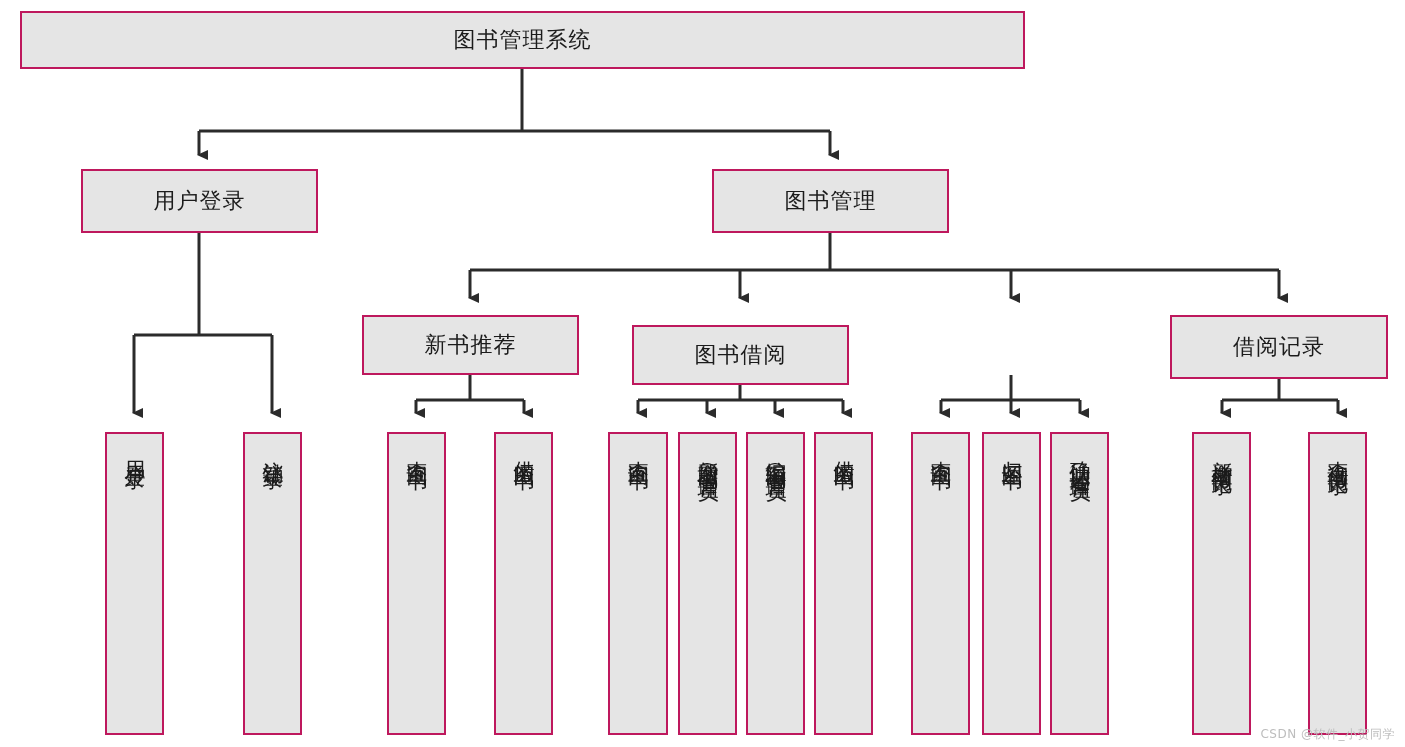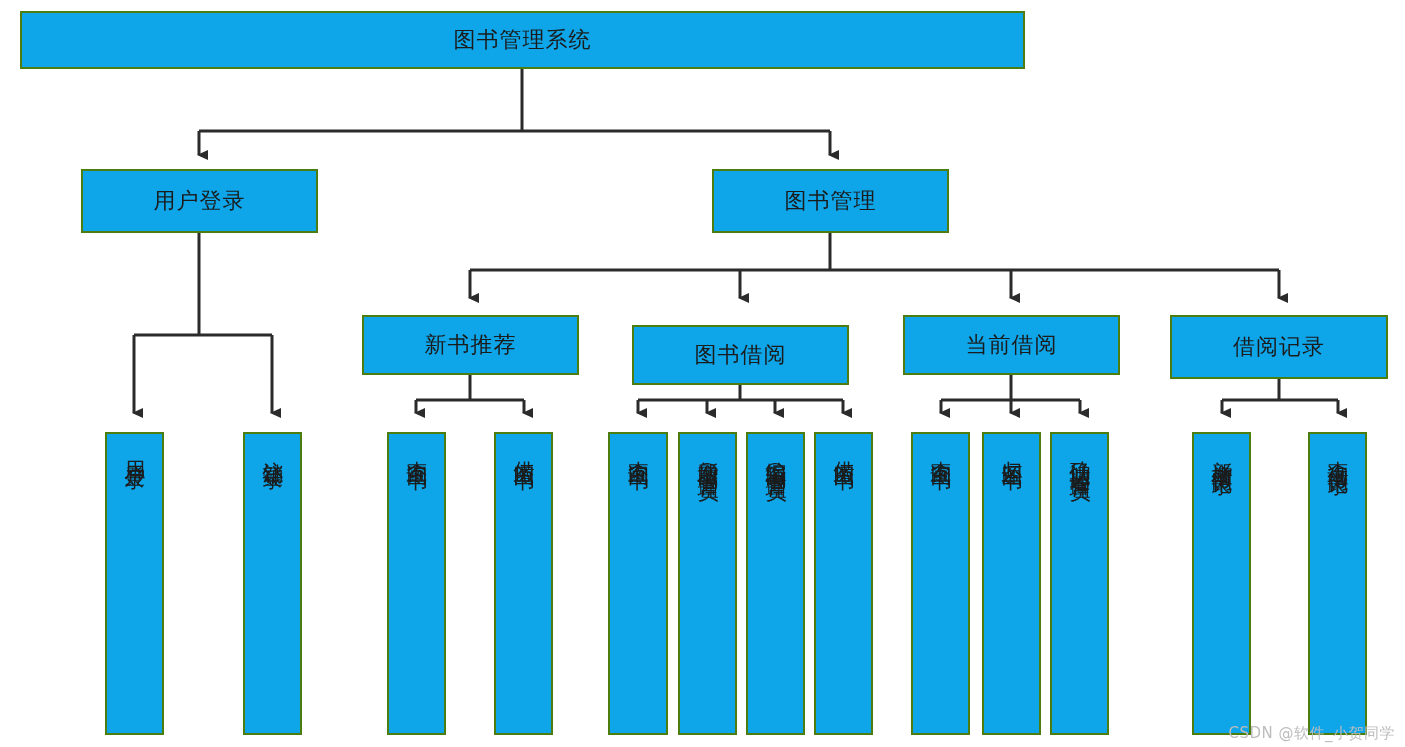--- a/index.html
+++ b/index.html
@@ -21,22 +21,22 @@
     position: absolute;
     left: 0;
     top: 0;
     width: 1405px;
     height: 747px;
     pointer-events: none;
   }
   .node {
     position: absolute;
     box-sizing: border-box;
-    background: #0ea5e9;
-    border: 2px solid #4d7c0f;
+    background: #e5e5e5;
+    border: 2px solid #be185d;
     display: flex;
     align-items: center;
     justify-content: center;
     color: #1b1b1b;
   }
   .node-h {
     font-size: 22px;
     letter-spacing: 1px;
     line-height: 1.1;
     white-space: nowrap;
@@ -55,21 +55,21 @@
     white-space: nowrap;
     color: #1b1b1b;
   }
   .leaf-tall .vtext {
     letter-spacing: 3px;
   }
   #watermark {
     position: absolute;
     right: 10px;
     bottom: 4px;
-    font-size: 15px;
+    font-size: 12px;
     color: #bdbdbd;
     letter-spacing: 0.5px;
     white-space: nowrap;
     user-select: none;
   }
 </style>
 </head>
 <body>
 
 <div id="canvas">
@@ -134,23 +134,20 @@
   <div class="node node-h" style="left:362px; top:315px; width:217px; height:60px;">
     <span>新书推荐</span>
   </div>
 
   <div class="node node-h" style="left:712px; top:169px; width:237px; height:64px;">
     <span>图书管理</span>
   </div>
   <div class="node node-h" style="left:632px; top:325px; width:217px; height:60px;">
     <span>图书借阅</span>
   </div>
-  <div class="node node-h" style="left:903px; top:315px; width:217px; height:60px;">
-    <span>当前借阅</span>
-  </div>
   <div class="node node-h" style="left:1170px; top:315px; width:218px; height:64px;">
     <span>借阅记录</span>
   </div>
 
   <div class="node node-leaf" style="left:105px; top:432px; width:59px; height:303px;">
     <span class="vtext">用户登录</span>
   </div>
   <div class="node node-leaf" style="left:243px; top:432px; width:59px; height:303px;">
     <span class="vtext">注销登录</span>
   </div>

